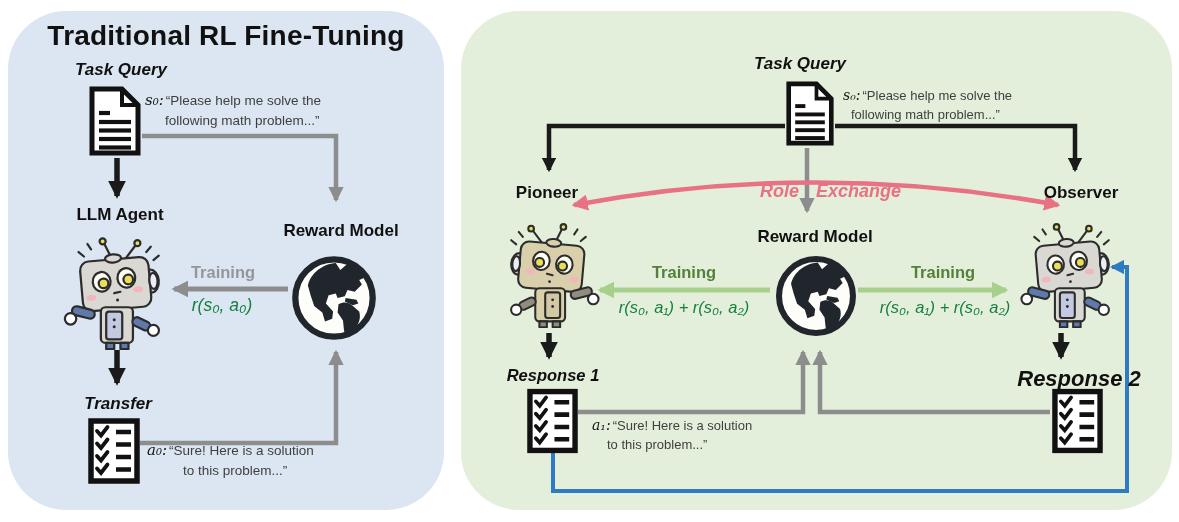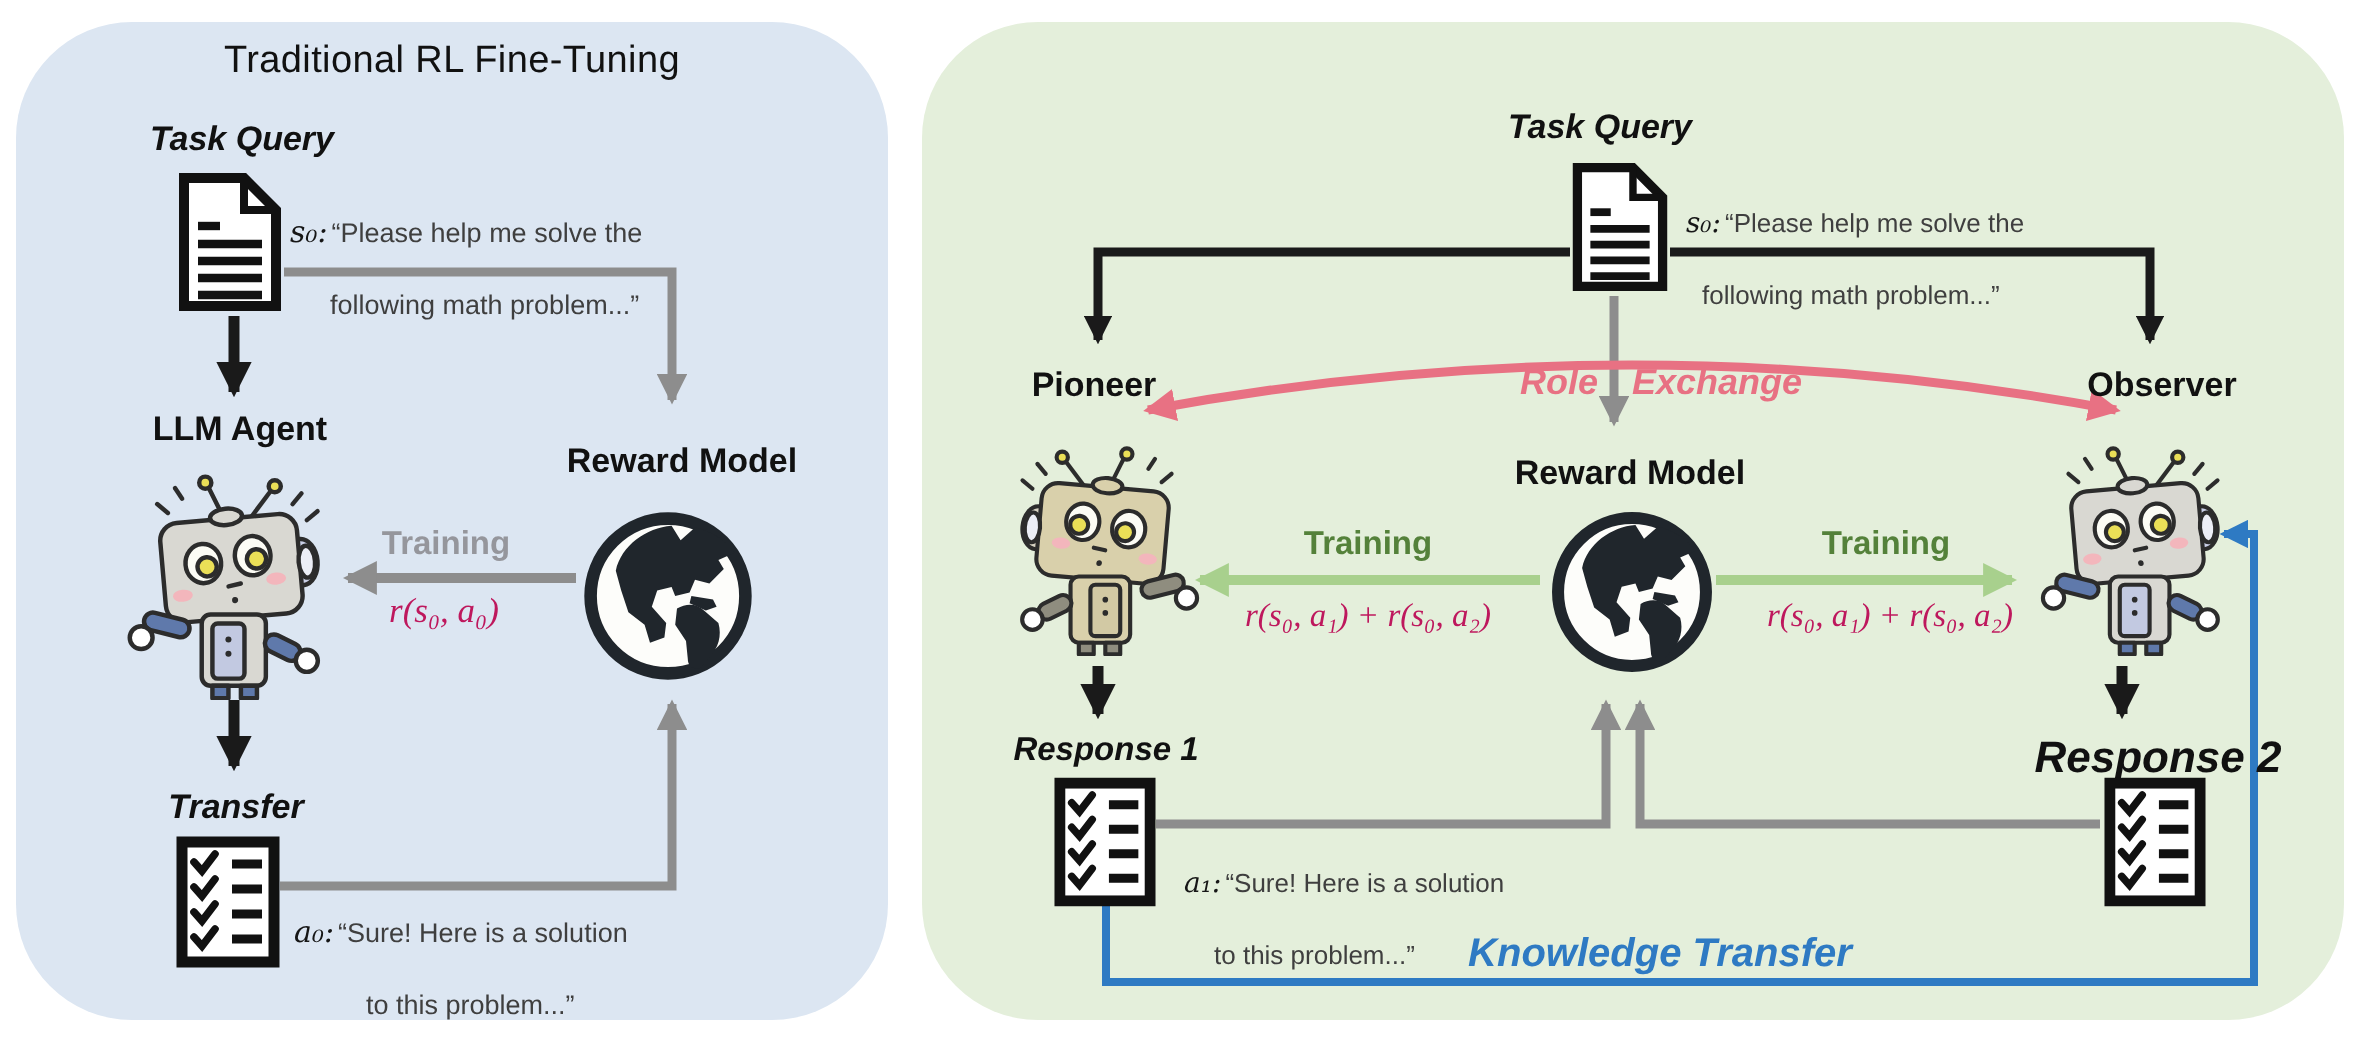--- a/index.html
+++ b/index.html
@@ -9,32 +9,32 @@
   .panel-bg{position:absolute;top:11px;height:499px;border-radius:58px;}
   .panel-bg.left{left:8px;width:436px;background:var(--left-bg,#dce6f2);}
   .panel-bg.right{left:461px;width:711px;background:var(--right-bg,#e4efdb);}
   .layer{position:absolute;inset:0;}
   svg.overlay{position:absolute;inset:0;width:1179px;height:522px;}
   svg.icon{position:absolute;overflow:visible;}
   .flip{transform:scaleX(-1);}
   
   .t{position:absolute;white-space:nowrap;color:#111;}
   .ctr{transform:translateX(-50%);}
-  .title{font-size:19px;font-weight:normal;letter-spacing:.2px;}
+  .title{font-size:28px;font-weight:bold;letter-spacing:.2px;}
   .lbl{font-size:17px;font-weight:bold;}
   .lbl.it{font-style:italic;}
   .training-gray{font-size:16.5px;font-weight:bold;color:var(--training-gray,#95969c);}
   .training-green{font-size:16.5px;font-weight:bold;color:var(--training-green,#54813a);}
   .pink-lbl{font-size:18px;font-weight:bold;font-style:italic;color:var(--role-exchange-pink,#e87183);}
   .blue-lbl{font-size:20px;font-weight:bold;font-style:italic;color:var(--knowledge-blue,#2e7ac3);}
-  .math{font-family:Liberation Serif, serif;font-style:italic;color:#be185d;}
+  .math{font-family:Liberation Sans, sans-serif;font-style:italic;color:#15803d;}
   .math.big{font-size:17.5px;}
   .math.med{font-size:16.5px;}
   .note{position:absolute;color:var(--note-text,#3f3f3f);}
-  .note .nl{white-space:nowrap;line-height:20px;margin-top:16px;}
+  .note .nl{white-space:nowrap;line-height:20px;}
   .note.small .nl{line-height:19px;}
   .note{font-size:13.5px;}
   .note.small{font-size:13px;}
   .mvar{font-family:"DejaVu Serif",serif;font-style:italic;font-size:15px;color:#161616;margin-right:2px;}
   .note.small .mvar{font-size:14px;}
   
   .ab{stroke:var(--arrow-black,#1a1a1a);}
   .ag{stroke:var(--arrow-gray,#8d8d8d);}
   .agr{stroke:var(--arrow-green,#a8d08d);}
   .ap{stroke:var(--role-exchange-pink,#e87183);}
@@ -234,15 +234,14 @@
     <svg class="icon" style="left:1052px;top:388px" width="51" height="66">
         <use href="#sym-check"></use>
       </svg>
 
     <div class="note small" style="left:592px;top:416px">
       <div class="nl"><span class="mvar">a₁:</span><span>“Sure! Here is a solution</span></div>
       <div class="nl" style="padding-left:15px">to this problem...”</div>
     </div>
 
 
-    <div class="t blue-lbl ctr" style="left:830px;top:466px">Knowledge Transfer</div>
   </section>
 </div>
 
 </body></html>

